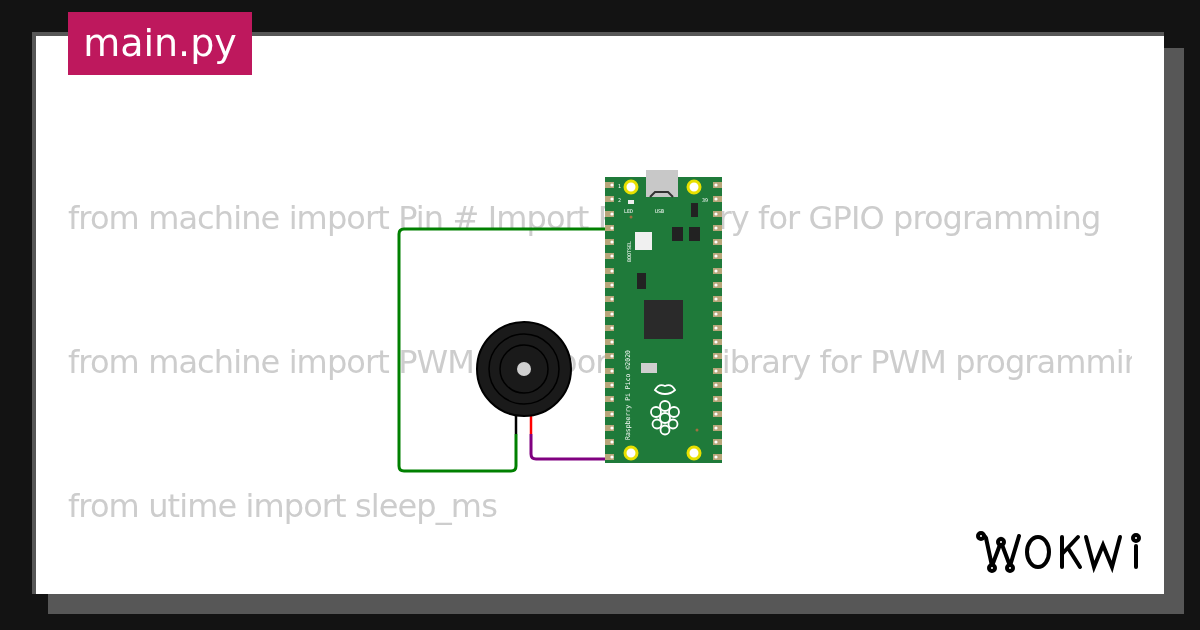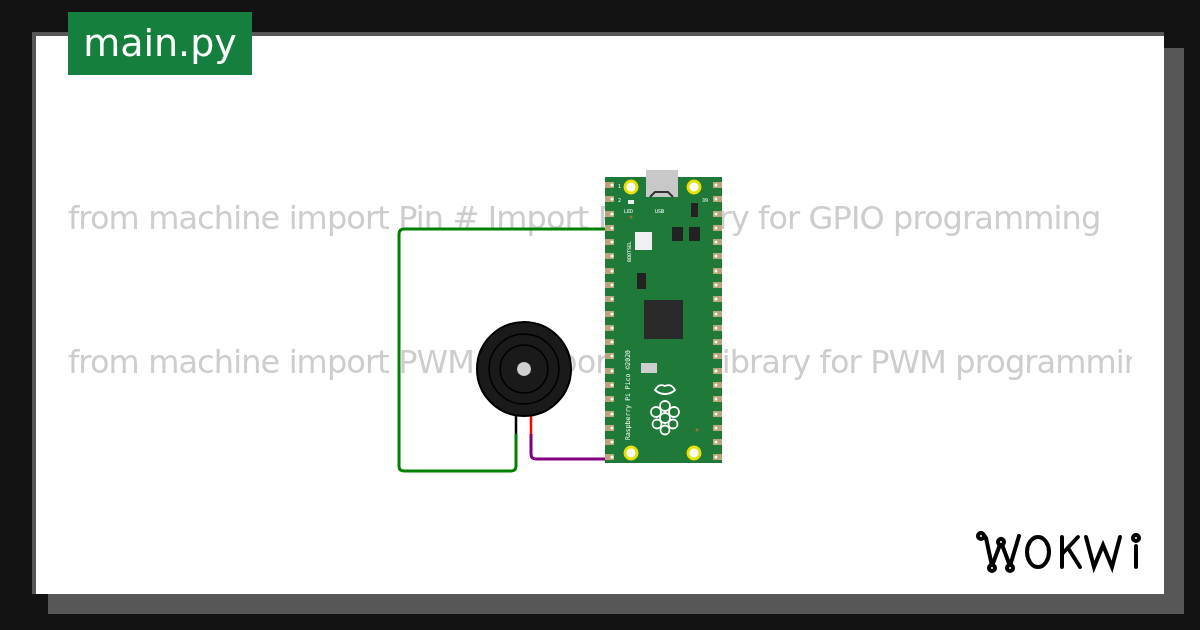--- a/index.html
+++ b/index.html
@@ -4,41 +4,42 @@
 <style>
   html, body { margin:0; padding:0; }
   body {
     width:1200px; height:630px; background:#131313; position:relative; overflow:hidden;
     font-family:"DejaVu Sans", sans-serif;
   }
   .shadow { position:absolute; left:48px; top:48px; width:1136px; height:566px; background:#575757; }
   .frame { position:absolute; left:32px; top:32px; width:1132px; height:562px; background:#575757; }
   .paper { position:absolute; left:36px; top:36px; width:1128px; height:558px; background:#ffffff; overflow:hidden; }
   .file-tab {
-    position:absolute; left:68px; top:12px; height:63px; width:184px; background:#15803d; color:#fff;
+    position:absolute; left:68px; top:12px; height:63px; width:184px; background:#be185d; color:#fff;
     font-size:38px; line-height:63px; text-align:center; box-sizing:border-box; padding:0 8px;
   }
   .code {
     position:absolute; left:32px; top:62px; width:1064px; overflow:hidden;
     color:#cdcdcd; font-size:32px; line-height:48px; white-space:pre;
     font-family:"DejaVu Sans", sans-serif; letter-spacing:-0.9px;
   }
   .code .line { height:48px; overflow:hidden; }
   .circuit { position:absolute; left:0; top:0; width:1200px; height:630px; }
   .logo { position:absolute; left:976px; top:528px; }
 </style>
 </head>
 <body>
 
 <div class="shadow"></div>
 <div class="frame"></div>
 <div class="paper">
   <div class="code">
     <div class="line">from machine import Pin # Import Pin library for GPIO programming</div>
     <div class="line">from machine import PWM # Import PWM library for PWM programming</div>
+    <div class="line">from utime import sleep_ms</div>
     
     
     
     
     
     
     
   </div>
 </div>
 <div class="file-tab">main.py</div>

